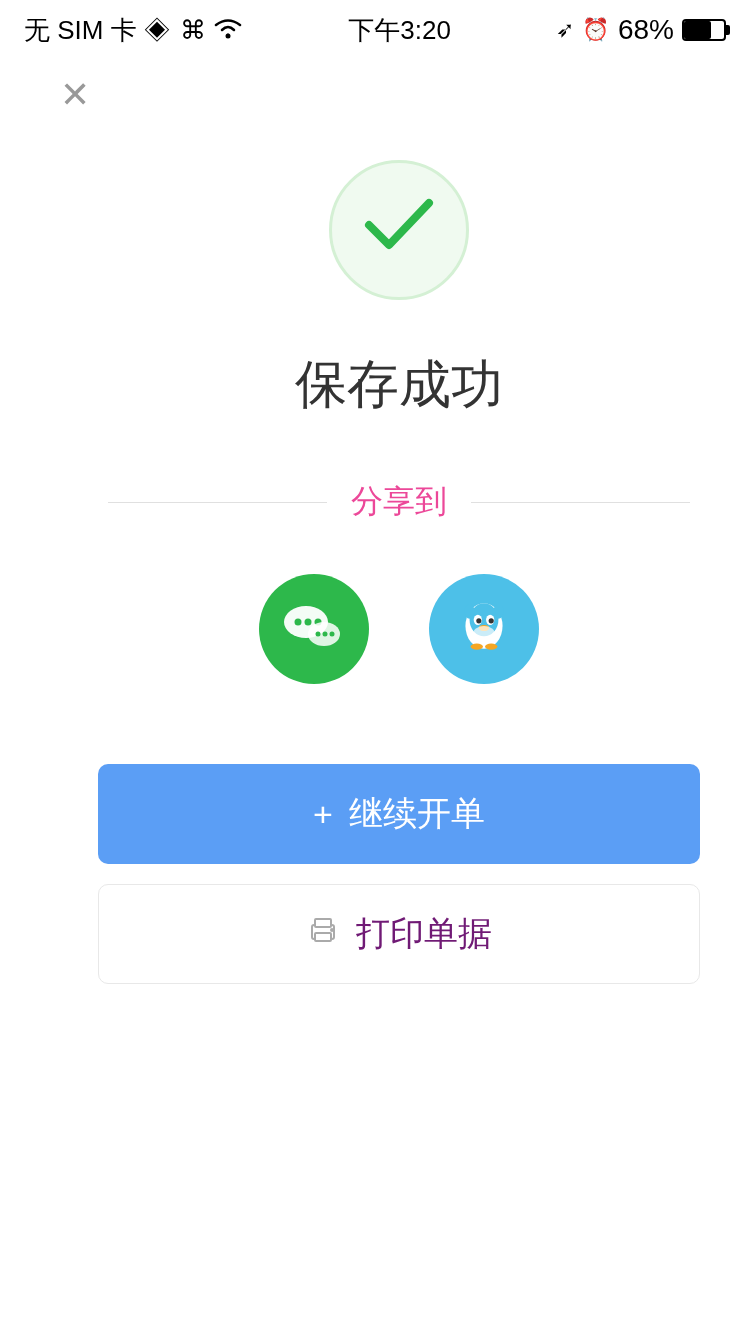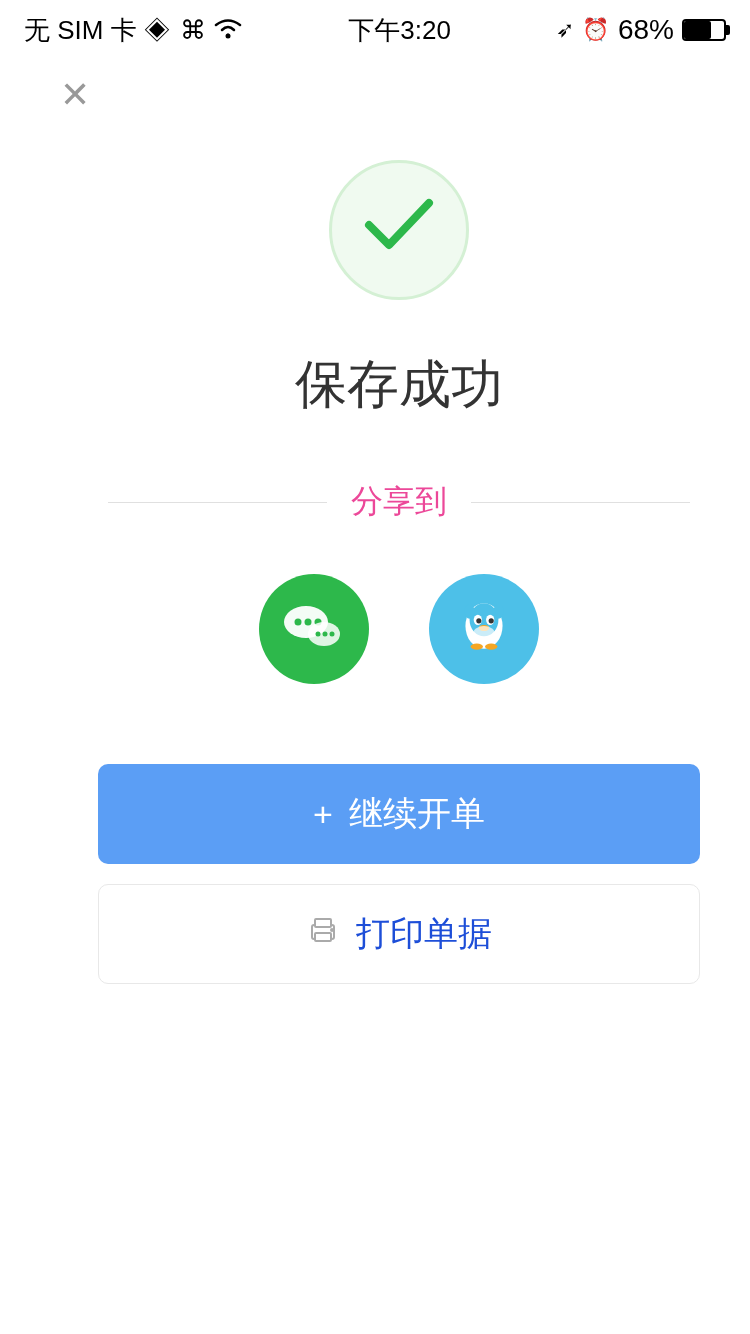--- a/index.html
+++ b/index.html
@@ -214,21 +214,21 @@
       outline: none;
     }
 
     .primary-btn {
       background: #5b9ef5;
       color: #fff;
     }
 
     .secondary-btn {
       background: #fff;
-      color: #1d4ed8;
+      color: #701a75;
       border: 1px solid #e8e8e8;
     }
 
     .btn-icon {
       font-size: 34px;
     }
   </style>
 </head>
 <body>
 

